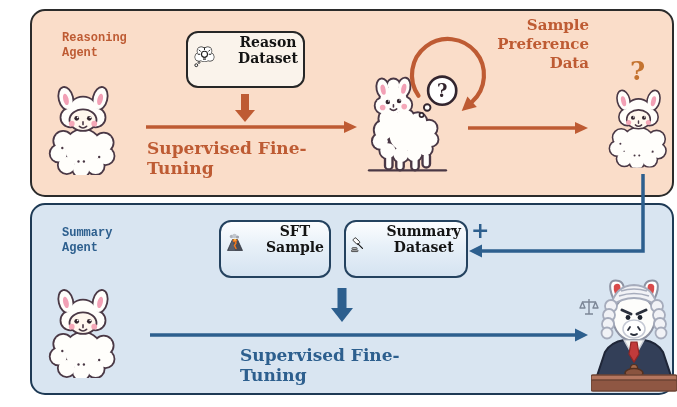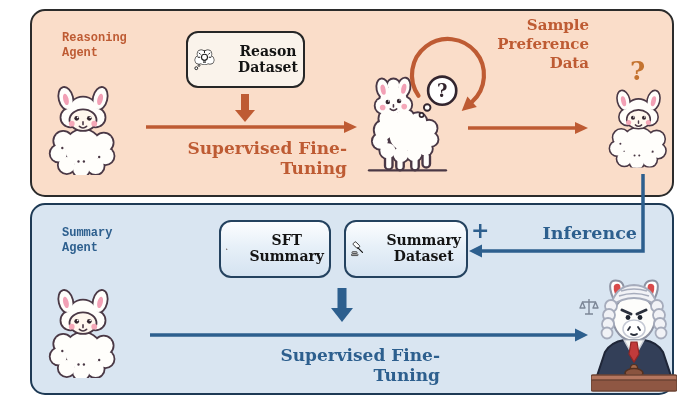--- a/index.html
+++ b/index.html
@@ -6,27 +6,27 @@
   .page{position:relative;width:677px;height:407px;background:#ffffff;overflow:hidden;
         font-family:"DejaVu Serif",serif;}
   .panel{position:absolute;left:30px;width:644px;border-radius:15px;box-sizing:border-box;}
   .panel-top{top:9px;height:188px;background:#FADDC9;border:2.5px solid #2B2B2B;}
   .panel-bottom{top:203px;height:192px;background:#D9E5F1;border:2.5px solid #1E3A55;}
 
   .agent-label{position:absolute;font-weight:bold;font-size:12px;line-height:1.28;white-space:pre-line;font-family:Liberation Mono, monospace;}
   .orange{color:#BE5B33}
   .blue{color:#2D5F8E}
 
-  .dataset-box{position:absolute;display:flex;align-items:center;justify-content:center;gap:22px;
+  .dataset-box{position:absolute;display:flex;justify-content:center;gap:22px;
         border-radius:12px;box-sizing:border-box;padding:2px 5px;}
   .cream{background:#FAF3EB;border:2.2px solid #262626;}
   .bluebox{background:linear-gradient(180deg,#FCFDFF 0%,#E7F0F8 45%,#D5E3F1 100%);border:2.2px solid #24425F;}
   .box-label{font-weight:bold;font-size:14px;line-height:1.14;color:#141414;text-align:center;white-space:pre-line;}
 
-  .arrow-label{position:absolute;font-weight:bold;text-align:right;}
+  .arrow-label{position:absolute;font-weight:bold;text-align:left;}
   .abs{position:absolute;}
   svg{display:block;}
 
   
   .ol{fill:#FFFEFB;stroke:#4A3845;stroke-width:4;stroke-linejoin:round;}
   .fl{fill:#FFFEFB;stroke:none;}
   .ol2{fill:#FFFFFF;stroke:#1F1F1F;stroke-width:2.4;stroke-linejoin:round;}
   .fl2{fill:#FFFFFF;stroke:none;}
 </style>
 </head>
@@ -207,37 +207,36 @@
       <circle cx="11" cy="6" r="3.5" fill="#AEB3BC"></circle>
         <circle cx="17" cy="5" r="4.5" fill="#C2C7CE"></circle>
       <circle cx="23" cy="7" r="3.2" fill="#9EA4AE"></circle>
       <path d="M3 34 L13 12 H23 L33 34 Z" fill="#474C58" stroke="#2E323B" stroke-width="1.5"></path>
       <path d="M13 12 L18 34 L5 34 Z" fill="#5A606D"></path>
       <path d="M12.5 12 H23.5 L21 17 L18 14.5 L15 18 Z" fill="#F0781E"></path>
       <path d="M16.5 13 L20 19 L17 24 L20 30" stroke="#F0781E" stroke-width="3" fill="none" stroke-linecap="round"></path>
       <circle cx="18" cy="12.5" r="2.2" fill="#FCBE4A"></circle>
     </svg>
     <div class="box-label">SFT
-Summary</div>
+Sample</div>
   </div>
 
   <div class="dataset-box bluebox" style="left:344px;top:220px;width:124px;height:58px">
     <svg width="40" height="42" viewBox="0 0 40 42">
       <rect x="6" y="4" width="20" height="11" rx="3" transform="rotate(45 16 9.5)" fill="#FDFDFD" stroke="#141414" stroke-width="2.4"></rect>
       <line x1="20" y1="17" x2="34" y2="31" stroke="#141414" stroke-width="3.5" stroke-linecap="round"></line>
       <rect x="3" y="29" width="15" height="4.5" rx="2" fill="#FDFDFD" stroke="#141414" stroke-width="2.2"></rect>
       <rect x="1" y="36" width="20" height="4.5" rx="2" fill="#FDFDFD" stroke="#141414" stroke-width="2.2"></rect>
     </svg>
     <div class="box-label">Summary
 Dataset</div>
   </div>
 
   <div class="abs blue" style="left:471px;top:217px;font-size:22px;font-weight:bold">+</div>
 
-  <div class="arrow-label blue" style="left:537px;top:223px;width:100px;font-size:17.5px">Inference</div>
 
   <div class="arrow-label blue" style="left:240px;top:345px;width:200px;font-size:17px">Supervised Fine-Tuning</div>
 
   <svg class="abs" style="left:578px;top:296px" width="22" height="22" viewBox="0 0 22 22">
     <g fill="none" stroke="#7C8696" stroke-width="1.4" stroke-linejoin="round">
       <path d="M11 3 V18 M7 18 H15 M4.5 6 H17.5"></path>
       <path d="M4.5 6 L2 12 H7 Z"></path>
         <path d="M17.5 6 L15 12 H20 Z"></path>
     </g>
   </svg>

